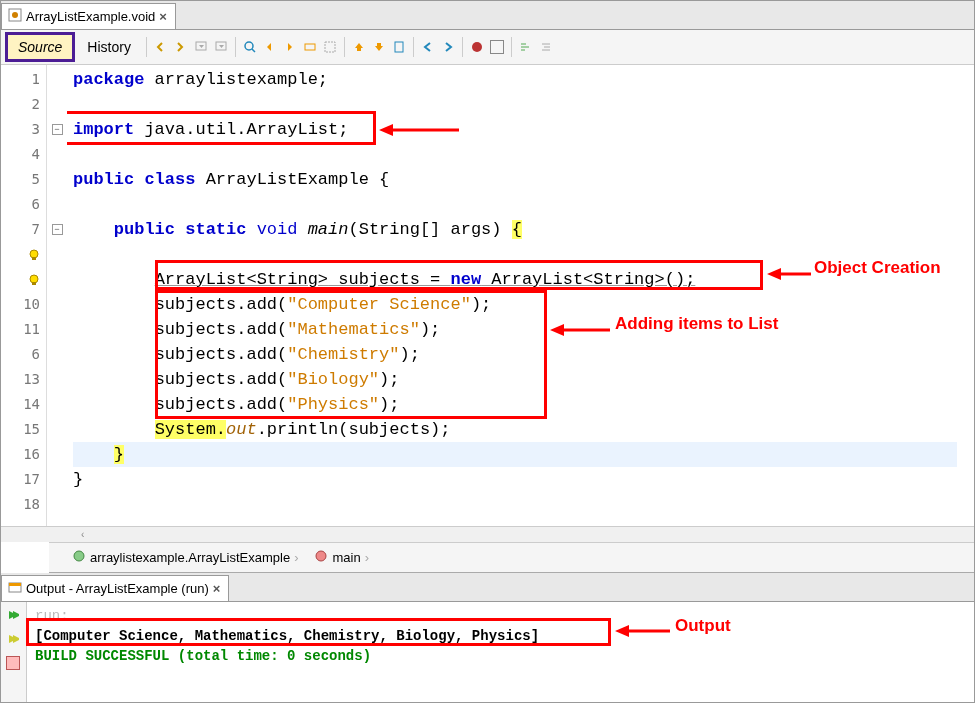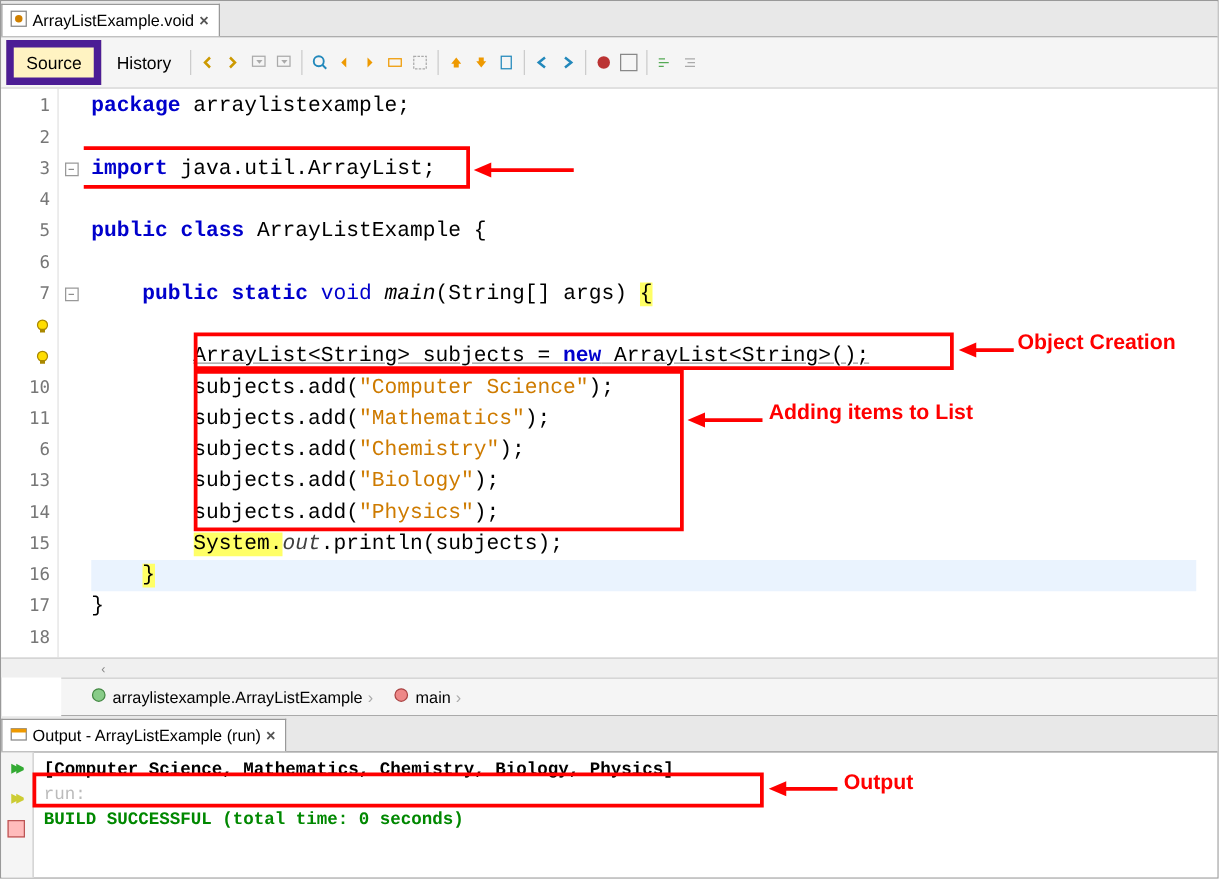--- a/index.html
+++ b/index.html
@@ -3,35 +3,35 @@
 <meta charset="utf-8">
 <style>
 * { margin:0; padding:0; box-sizing:border-box; }
 body { font-family:"Segoe UI",Tahoma,sans-serif; font-size:12px; background:#fff; color:#000; width:975px; height:703px; overflow:hidden;}
 .window { border:1px solid #999; width:975px; height:703px; display:flex; flex-direction:column; }
 .tab-bar { background:#e8e8e8; border-bottom:1px solid #999; display:flex; align-items:flex-end; padding-top:2px;}
 .file-tab { background:#fff; border:1px solid #999; border-bottom:none; padding:4px 8px 4px 6px; display:flex; align-items:center; gap:4px; font-size:13px;}
 .file-tab .close { color:#555; font-weight:bold; cursor:pointer;}
 .subtab-bar { background:#f5f5f5; border-bottom:1px solid #ccc; display:flex; align-items:center; padding:2px 4px; gap:2px;}
 .subtab { padding:4px 10px; font-size:14px; cursor:pointer;}
-.subtab.active { background:#fff3c2; border:6px solid #4c1d95;}
+.subtab.active { background:#fff3c2; border:3px solid #4c1d95;font-style:italic;}
 .sep { width:1px; height:20px; background:#ccc; margin:0 3px;}
 .tb-icon { width:18px; height:18px; display:inline-flex; align-items:center; justify-content:center; cursor:pointer;}
 .editor { flex:1; display:flex; overflow:hidden; background:#fff;}
 .gutter { width:46px; border-right:1px solid #ddd; background:#fff; padding-top:2px;}
 .gutter .ln { height:25px; text-align:right; padding-right:6px; color:#777; font-size:14px; font-family:Consolas,monospace; line-height:25px; display:flex; align-items:center; justify-content:flex-end; gap:2px;}
 .fold-col { width:20px; background:#fff; padding-top:2px;}
 .fold-col .fc { height:25px; display:flex; align-items:center; justify-content:center;}
 .fold-box { width:11px; height:11px; border:1px solid #999; font-size:9px; line-height:9px; text-align:center; color:#555; cursor:pointer;}
 .code { flex:1; font-family:Consolas,"Courier New",monospace; font-size:17px; padding:2px 17px 0 6px; position:relative; overflow:auto;}
 .code .line { height:25px; line-height:25px; white-space:pre;}
 .kw { color:#0000cc; font-weight:bold;}
 .kw2 { color:#0000cc;}
 .str { color:#ce7b00;}
-.field { color:#404040;}
+.field { color:#a16207;}
 .ital { font-style:italic;}
 .hl-yellow { background:#ffff66;}
 .hl-line { background:#eaf3fe;}
 .underline { text-decoration:underline; text-decoration-color:#999;}
 .redbox { position:absolute; border:3px solid red; pointer-events:none;}
 .anno { position:absolute; color:red; font-size:17px; font-weight:bold; pointer-events:none; font-family:"Segoe UI",sans-serif;}
 .arrow-svg { position:absolute; pointer-events:none; overflow:visible;}
 .arrow-svg line { stroke:red; stroke-width:3;}
 .arrow-svg polygon { fill:red;}
 .scrollslot { height:16px; background:#f0f0f0; border-top:1px solid #ccc;}
@@ -345,22 +345,22 @@
           <svg width="12" height="12">
             <path d="M2 2 L10 6 L2 10 Z" fill="#cc3"></path>
             <path d="M6 2 L14 6 L6 10 Z" fill="#cc3"></path>
           </svg>
         </div>
       <div class="ob">
           <span class="icon-sq" style="color:#b55; background:#fbb;"></span>
         </div>
     </div>
     <div class="out-body">
+      <div class="out-line out-faded">run:</div>
       <div class="out-line out-bold">[Computer Science, Mathematics, Chemistry, Biology, Physics]</div>
-      <div class="out-line out-faded">run:</div>
       <div class="out-line out-green">BUILD SUCCESSFUL (total time: 0 seconds)</div>
 
       <div class="redbox" style="left:-1px; top:16px; width:585px; height:28px;"></div>
       <svg class="arrow-svg" style="left:588px; top:22px;" width="55" height="20">
           <line x1="55" y1="7" x2="12" y2="7"></line>
           <polygon points="0,7 14,1 14,13"></polygon>
         </svg>
       <div class="anno" style="left:648px; top:14px;">Output</div>
     </div>
   </div>

